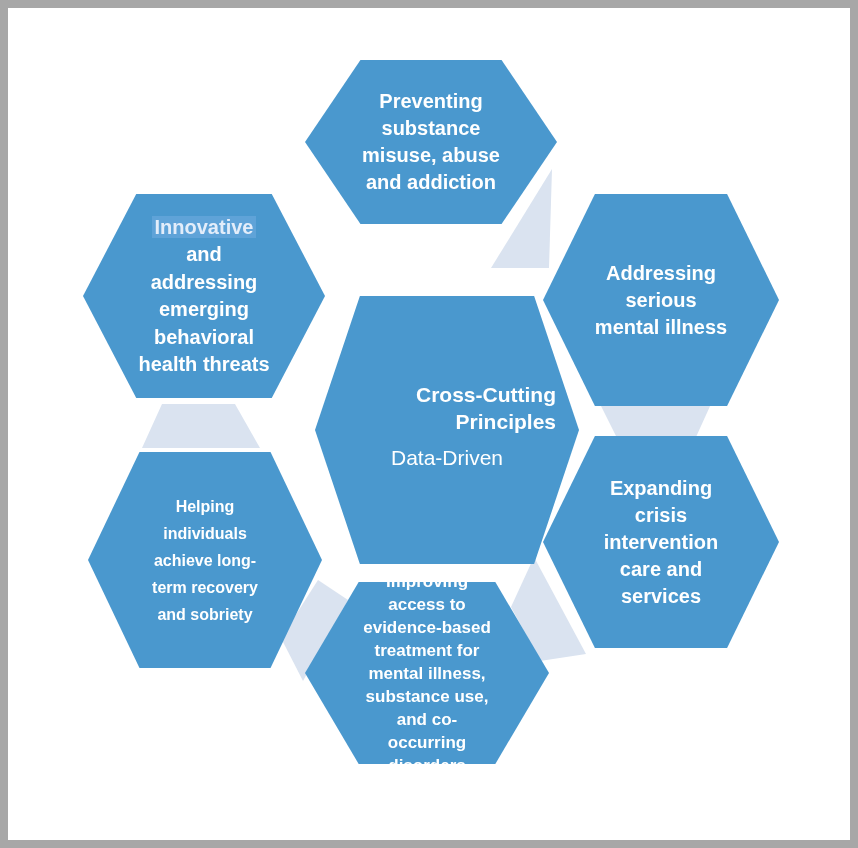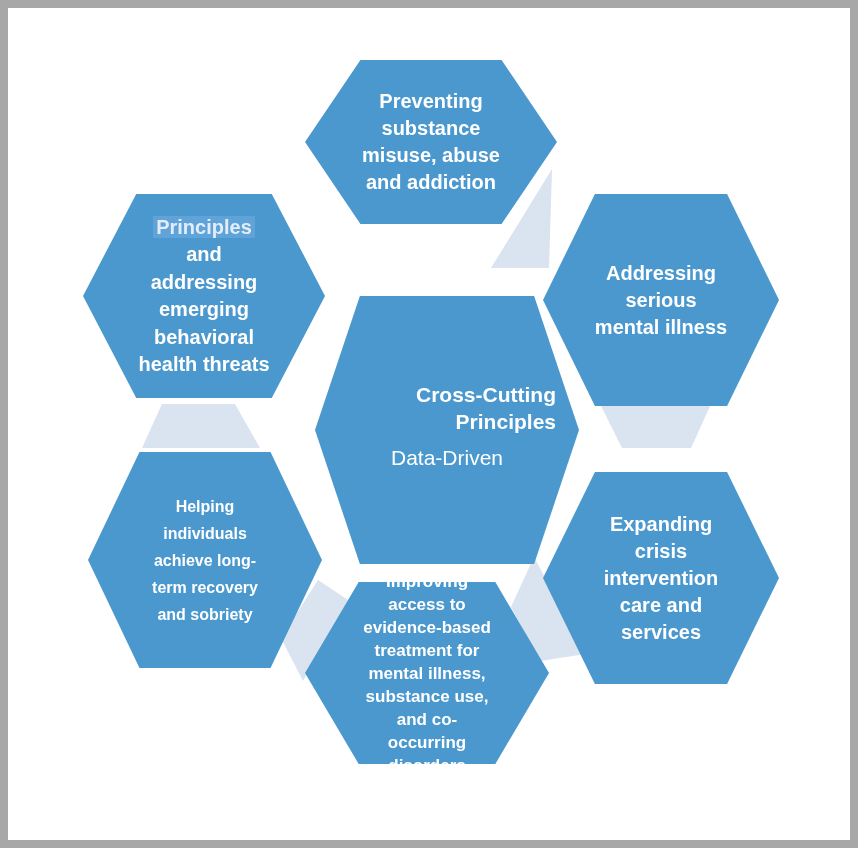--- a/index.html
+++ b/index.html
@@ -27,21 +27,21 @@
     position:absolute; z-index:2; background:var(--hexagon);
     clip-path:polygon(22% 0, 78% 0, 100% 50%, 78% 100%, 22% 100%, 0 50%);
     display:flex; align-items:center; justify-content:center;
     color:var(--text); text-align:center; font-weight:bold;
   }
   .hex-label { white-space:nowrap; }
   #hex-top          { left:305px; top:60px;  width:252px; height:164px; font-size:20px; line-height:27px; }
   #hex-top-left     { left:83px;  top:194px; width:242px; height:204px; font-size:20px; line-height:27.5px; }
   #hex-top-right    { left:543px; top:194px; width:236px; height:212px; font-size:20px; line-height:27px; }
   #hex-bottom-left  { left:88px;  top:452px; width:234px; height:216px; font-size:16px; line-height:27px; }
-  #hex-bottom-right { left:543px; top:472px; width:236px; height:212px; font-size:20px; line-height:27px; }
+  #hex-bottom-right { left:543px; top:436px; width:236px; height:212px; font-size:20px; line-height:27px; }
   #hex-bottom       { left:305px; top:582px; width:244px; height:182px; font-size:17px; line-height:23px; }
   #hex-center {
     left:315px; top:296px; width:264px; height:268px;
     clip-path:polygon(17% 0, 83% 0, 100% 50%, 83% 100%, 17% 100%, 0 50%);
     font-weight:normal;
   }
   .center-label { white-space:normal; width:218px; margin-top:-8px; }
   .center-title { font-weight:bold; font-size:21px; line-height:27px; margin-bottom:9px;text-align:right; }
   .center-item  { font-size:21px; line-height:27px; margin-top:3px; }
   .highlight {
@@ -76,21 +76,21 @@
 
   <div class="hex" id="hex-bottom">
     <div class="hex-label">Improving<br>access to<br>evidence-based<br>treatment for<br>mental illness,<br>substance use,<br>and co-<br>occurring<br>disorders</div>
   </div>
 
   <div class="hex" id="hex-bottom-left">
     <div class="hex-label">Helping<br>individuals<br>achieve long-<br>term recovery<br>and sobriety</div>
   </div>
 
   <div class="hex" id="hex-top-left">
-    <div class="hex-label"><span class="highlight">Principles</span><br><span>and<br>addressing<br>emerging<br>behavioral<br>health threats</span></div>
+    <div class="hex-label"><span class="highlight">Innovative</span><br><span>and<br>addressing<br>emerging<br>behavioral<br>health threats</span></div>
   </div>
 
   <div class="hex" id="hex-center">
     <div class="hex-label center-label">
       <div class="center-title">Cross-Cutting Principles</div>
       <div class="center-item">Data-Driven</div>
     </div>
   </div>
 
   <div class="border-overlay"></div>

